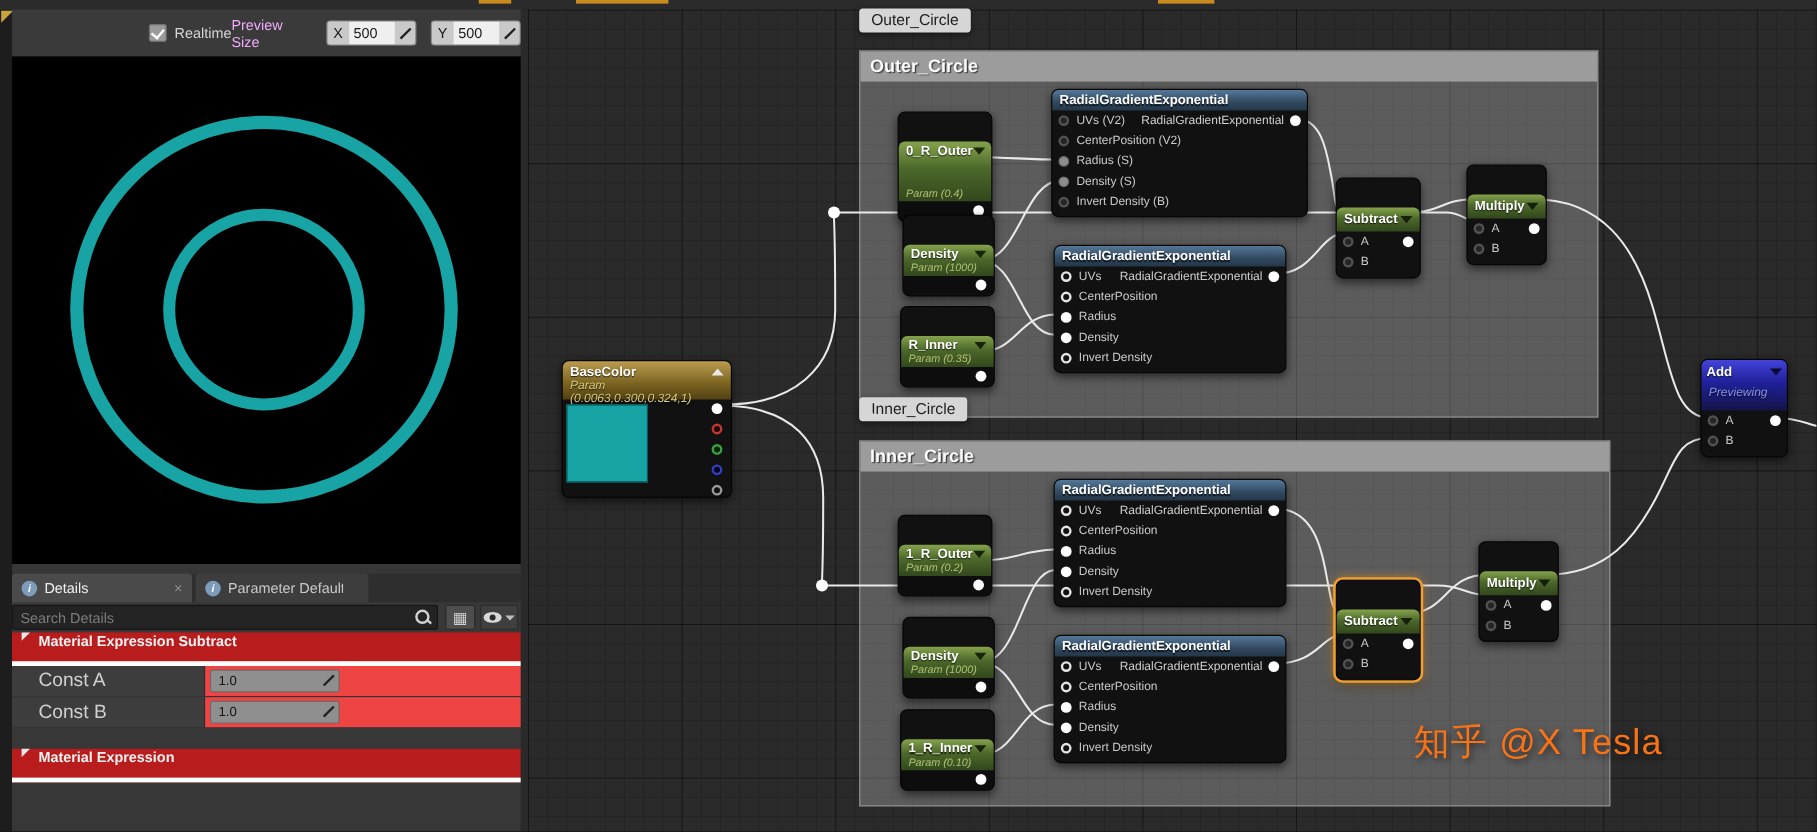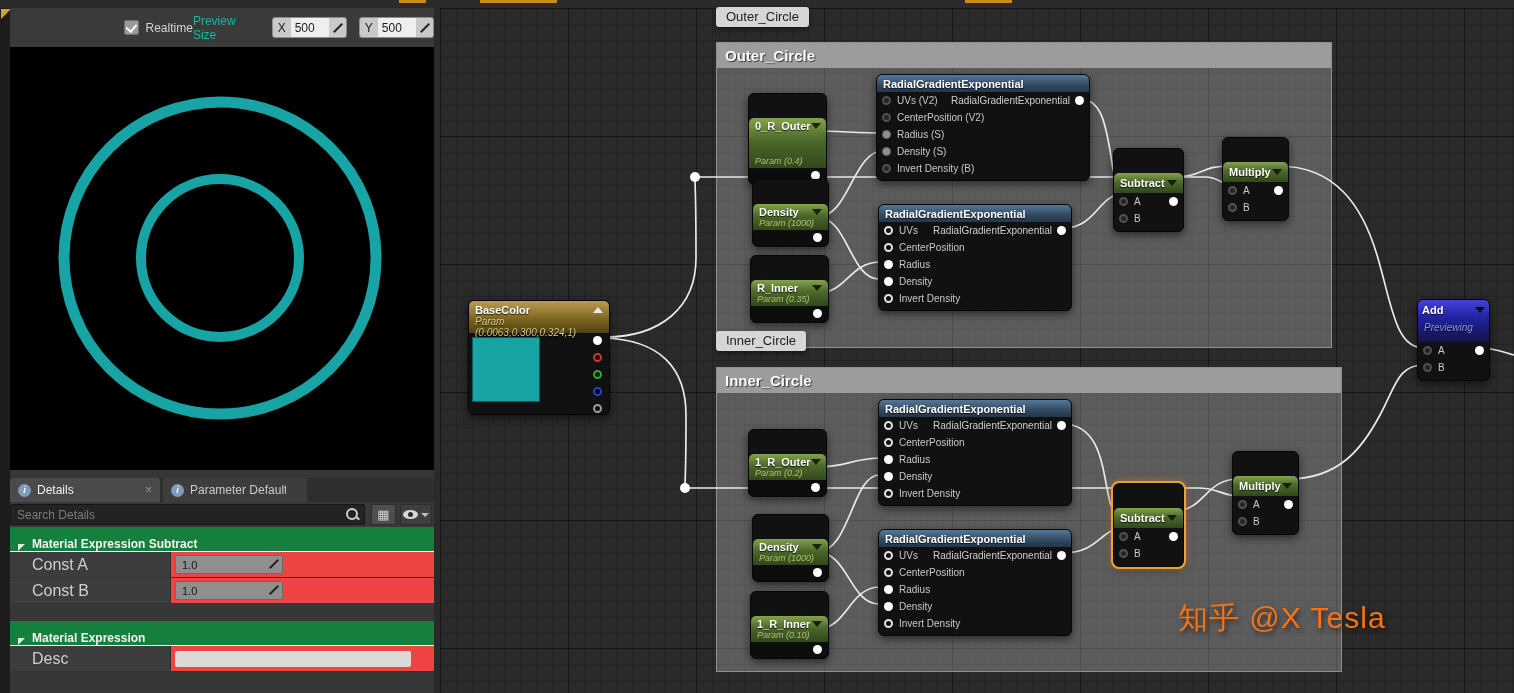--- a/index.html
+++ b/index.html
@@ -8,21 +8,21 @@
   
   .topstrip{position:absolute;left:0;top:0;width:1514px;height:8px;background:#2b2b2b;}
   .topseg{position:absolute;top:0;height:3px;background:#c98b1e;}
   .corner-grip{position:absolute;width:0;height:0;border-top:10px solid #c9a43a;border-right:10px solid transparent;}
   
   .panel-left{position:absolute;left:10px;top:8px;width:424px;height:685px;background:#383838;}
   .toolbar{position:absolute;left:0;top:0;width:424px;height:39px;background:#3a3a3a;display:flex;align-items:center;}
   .cb{width:13px;height:13px;background:#9a9a9a;border:1px solid #6f6f6f;border-radius:2px;position:relative;margin-left:114px;}
   .cb::after{content:"";position:absolute;left:3px;top:1px;width:5px;height:8px;border:solid #fff;border-width:0 2px 2px 0;transform:rotate(40deg);}
   .tlabel{color:#d6d6d6;font-size:12px;margin-left:7px;}
-  .tlabel2{color:#14b8a6;font-size:12px;}
+  .tlabel2{color:#f0abfc;font-size:12px;}
   .spin{display:flex;align-items:center;height:19px;background:#c9c9c9;border:1px solid #8d8d8d;border-radius:3px;margin-left:12px;font-size:12px;color:#1a1a1a;overflow:hidden;}
   .spin .axis{padding:0 5px;}
   .spin .val{background:#efefef;flex:1;height:100%;display:flex;align-items:center;padding-left:4px;}
   .diag{width:11px;height:11px;position:relative;margin:0 3px;flex:none;}
   .diag::after{content:"";position:absolute;left:0;top:5px;width:12px;height:2px;background:#222;transform:rotate(-45deg);}
   .viewport{position:absolute;left:0;top:39px;width:424px;height:423px;background:#000;}
   
   .details{position:absolute;left:0;top:462px;width:424px;height:223px;background:#373737;}
   .tabbar{height:24px;margin-top:8px;background:#2e2e2e;display:flex;align-items:flex-end;}
   .tab{height:24px;display:flex;align-items:center;padding:0 8px;font-size:12px;color:#c9c9c9;background:#3d3d3d;border-radius:3px 3px 0 0;margin-right:3px;max-width:140px;}
@@ -34,21 +34,21 @@
   .searchbox{position:relative;width:356px;height:19px;background:#232323;border:1px solid #161616;border-radius:2px;margin-left:0;}
   .searchbox input{position:absolute;inset:0;background:transparent;border:0;outline:0;color:#bdbdbd;font-size:12px;padding:0 22px 0 6px;font-family:"Liberation Sans",sans-serif;}
   .searchbox input::placeholder{color:#7c7c7c;}
   .mag{position:absolute;right:6px;top:3px;width:8px;height:8px;border:2px solid #d0d0d0;border-radius:50%;}
   .mag::after{content:"";position:absolute;left:7px;top:7px;width:5px;height:2px;background:#d0d0d0;transform:rotate(45deg);}
   .gridbtn{width:26px;height:21px;margin-left:6px;background:#4e4e4e;border:1px solid #2c2c2c;border-radius:2px;color:#cfcfcf;font-size:13px;line-height:13px;padding:0;}
   .eyebtn{width:32px;height:21px;margin-left:4px;background:#3f3f3f;border:1px solid #2c2c2c;border-radius:2px;display:flex;align-items:center;justify-content:center;padding:0;}
   .eye{width:15px;height:9px;background:#d8d8d8;border-radius:50%;position:relative;}
   .eye::after{content:"";position:absolute;left:5px;top:2px;width:5px;height:5px;background:#2a2a2a;border-radius:50%;}
   .smalltri{width:0;height:0;border-left:4px solid transparent;border-right:4px solid transparent;border-top:4px solid #bdbdbd;margin-left:3px;}
-  .sechead{height:24px;background:#15803d;border-bottom:1px solid #ffffff;display:flex;align-items:flex-end;font-size:12px;font-weight:bold;color:#f2f2f2;}
+  .sechead{height:24px;background:#b91c1c;border-bottom:4px solid #ffffff;display:flex;align-items:flex-start;font-size:12px;font-weight:bold;color:#f2f2f2;}
   .exp{width:0;height:0;border-top:7px solid #e8e8e8;border-right:7px solid transparent;margin:0 7px 0 8px;transform:rotate(0deg);}
   .prop{height:25px;display:flex;align-items:stretch;background:#3d3d3d;border-bottom:1px solid #343434;}
   .plabel{width:138px;display:flex;align-items:center;padding-left:22px;font-size:16px;color:#cfcfcf;border-right:1px solid #2d2d2d;flex:none;}
   .pval{flex:1;display:flex;align-items:center;padding-left:4px;background:#ef4444;}
   .numfield{position:relative;width:106px;height:17px;background:#8f8f8f;border:1px solid #6a6a6a;border-radius:2px;display:flex;align-items:center;}
   .numfield input{position:absolute;inset:0;border:0;outline:0;background:transparent;font-size:11px;color:#141414;padding:0 16px 0 6px;font-family:"Liberation Sans",sans-serif;}
   .numfield .diag::after{background:#222;}
   .numfield .diag{position:absolute;right:0;top:2px;}
   .descfield{width:228px;height:16px;background:#dadada;border:1px solid #9a9a9a;border-radius:2px;border:0;outline:0;font-size:11px;padding:0 4px;color:#222;}
   .spacer{height:17px;background:#373737;}
@@ -175,26 +175,20 @@
             <input value="1.0" style="">
             <span class="diag"></span>
           </span>
         </div>
       </div>
       <div class="spacer"></div>
       <div class="sechead">
         <span class="exp"></span>
         <span>Material Expression</span>
       </div>
-      <div class="prop">
-        <div class="plabel">Desc</div>
-        <div class="pval">
-          <input class="descfield" value="" style="">
-        </div>
-      </div>
     </div>
   </div>
 
   <div class="splitter"></div>
 
   <div class="graph"></div>
 
   <div class="comment" style="left:716px;top:42px;width:614px;height:304px">
     <div class="chead">
       <span>Outer_Circle</span>

